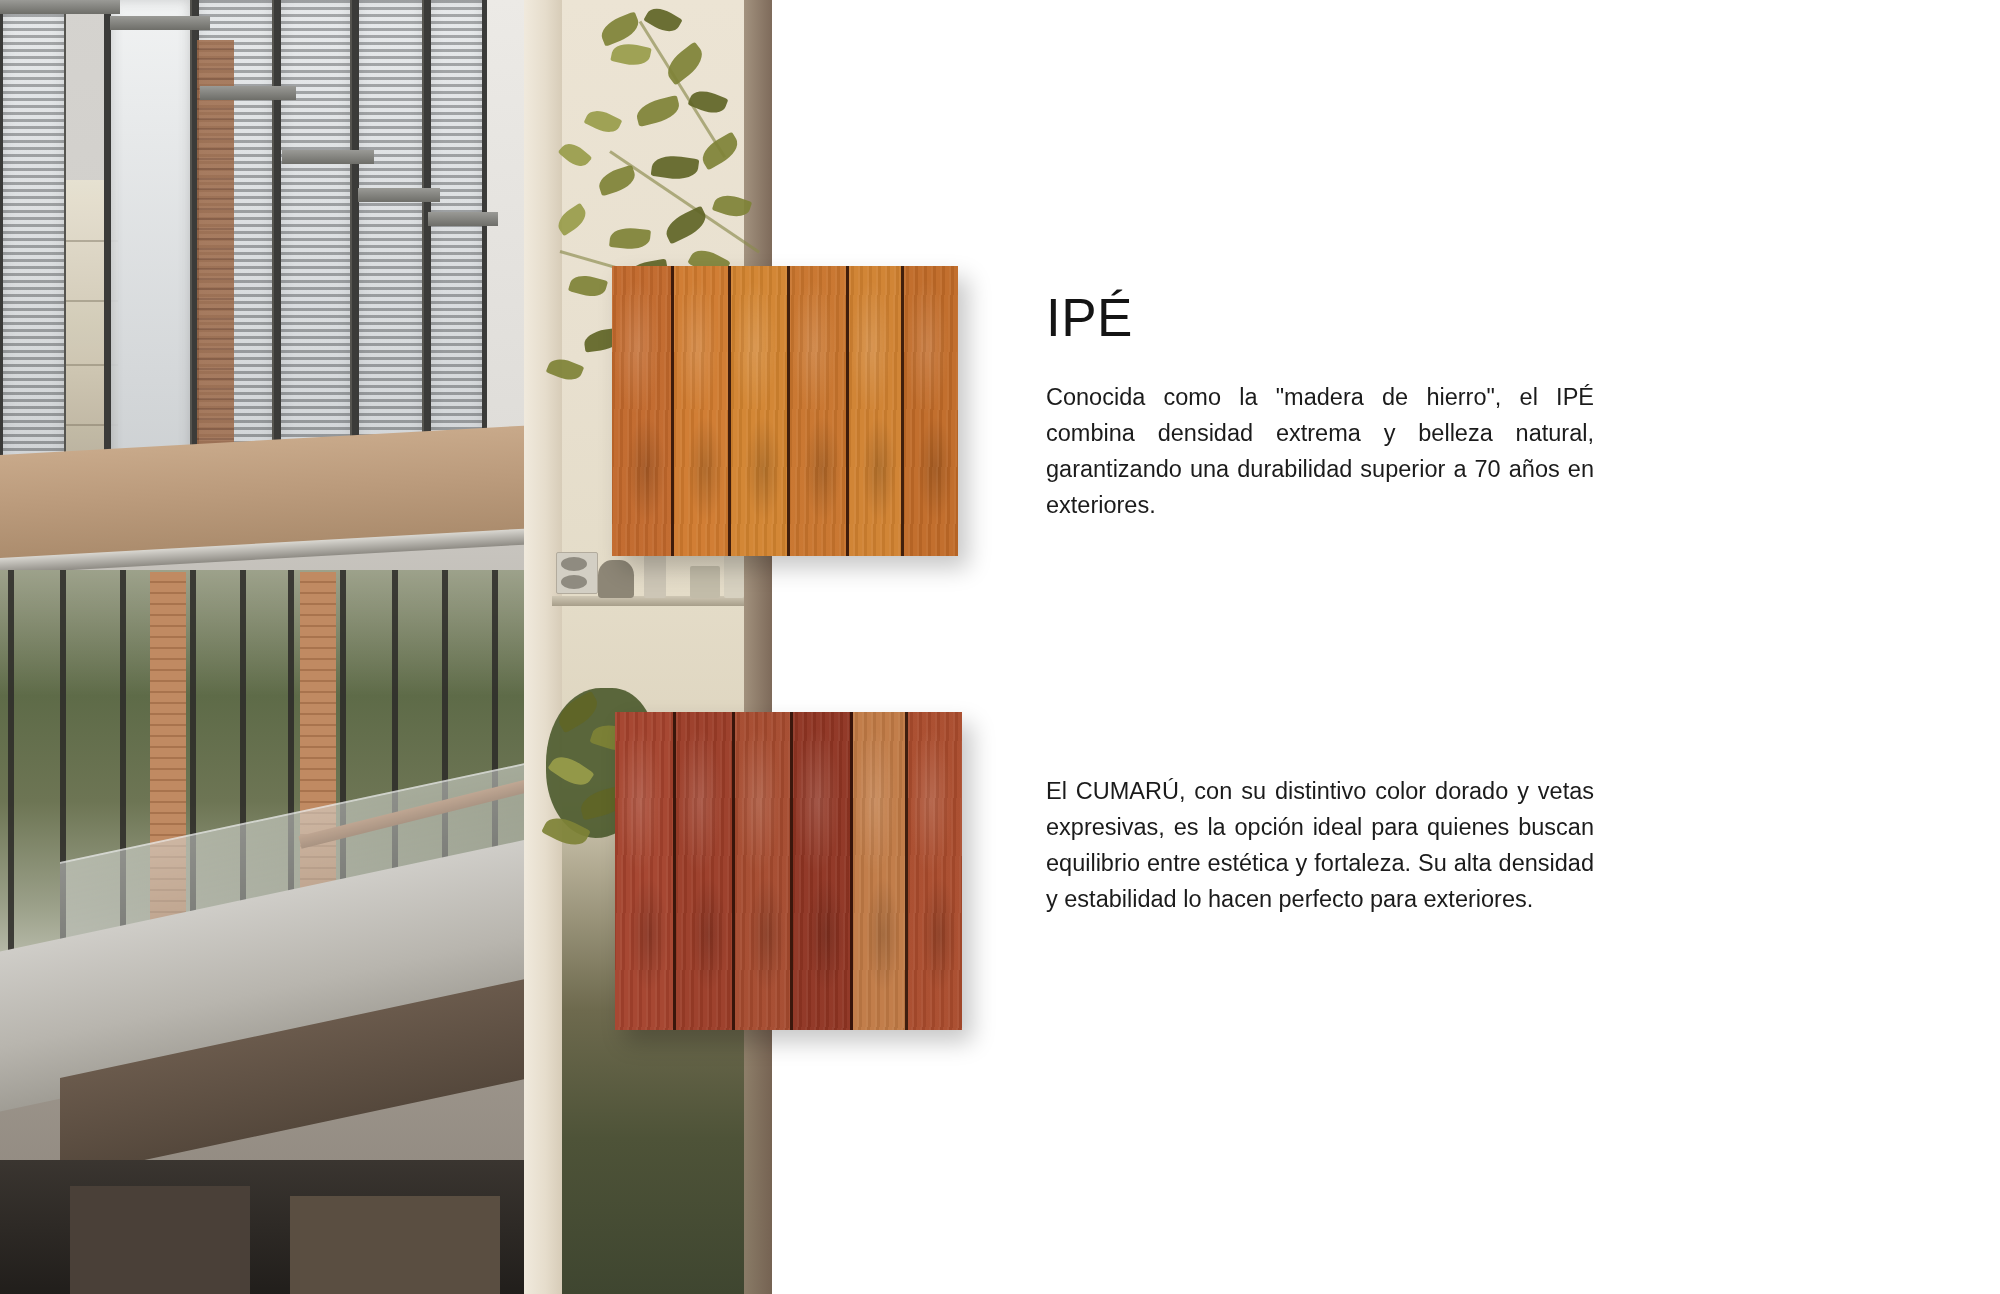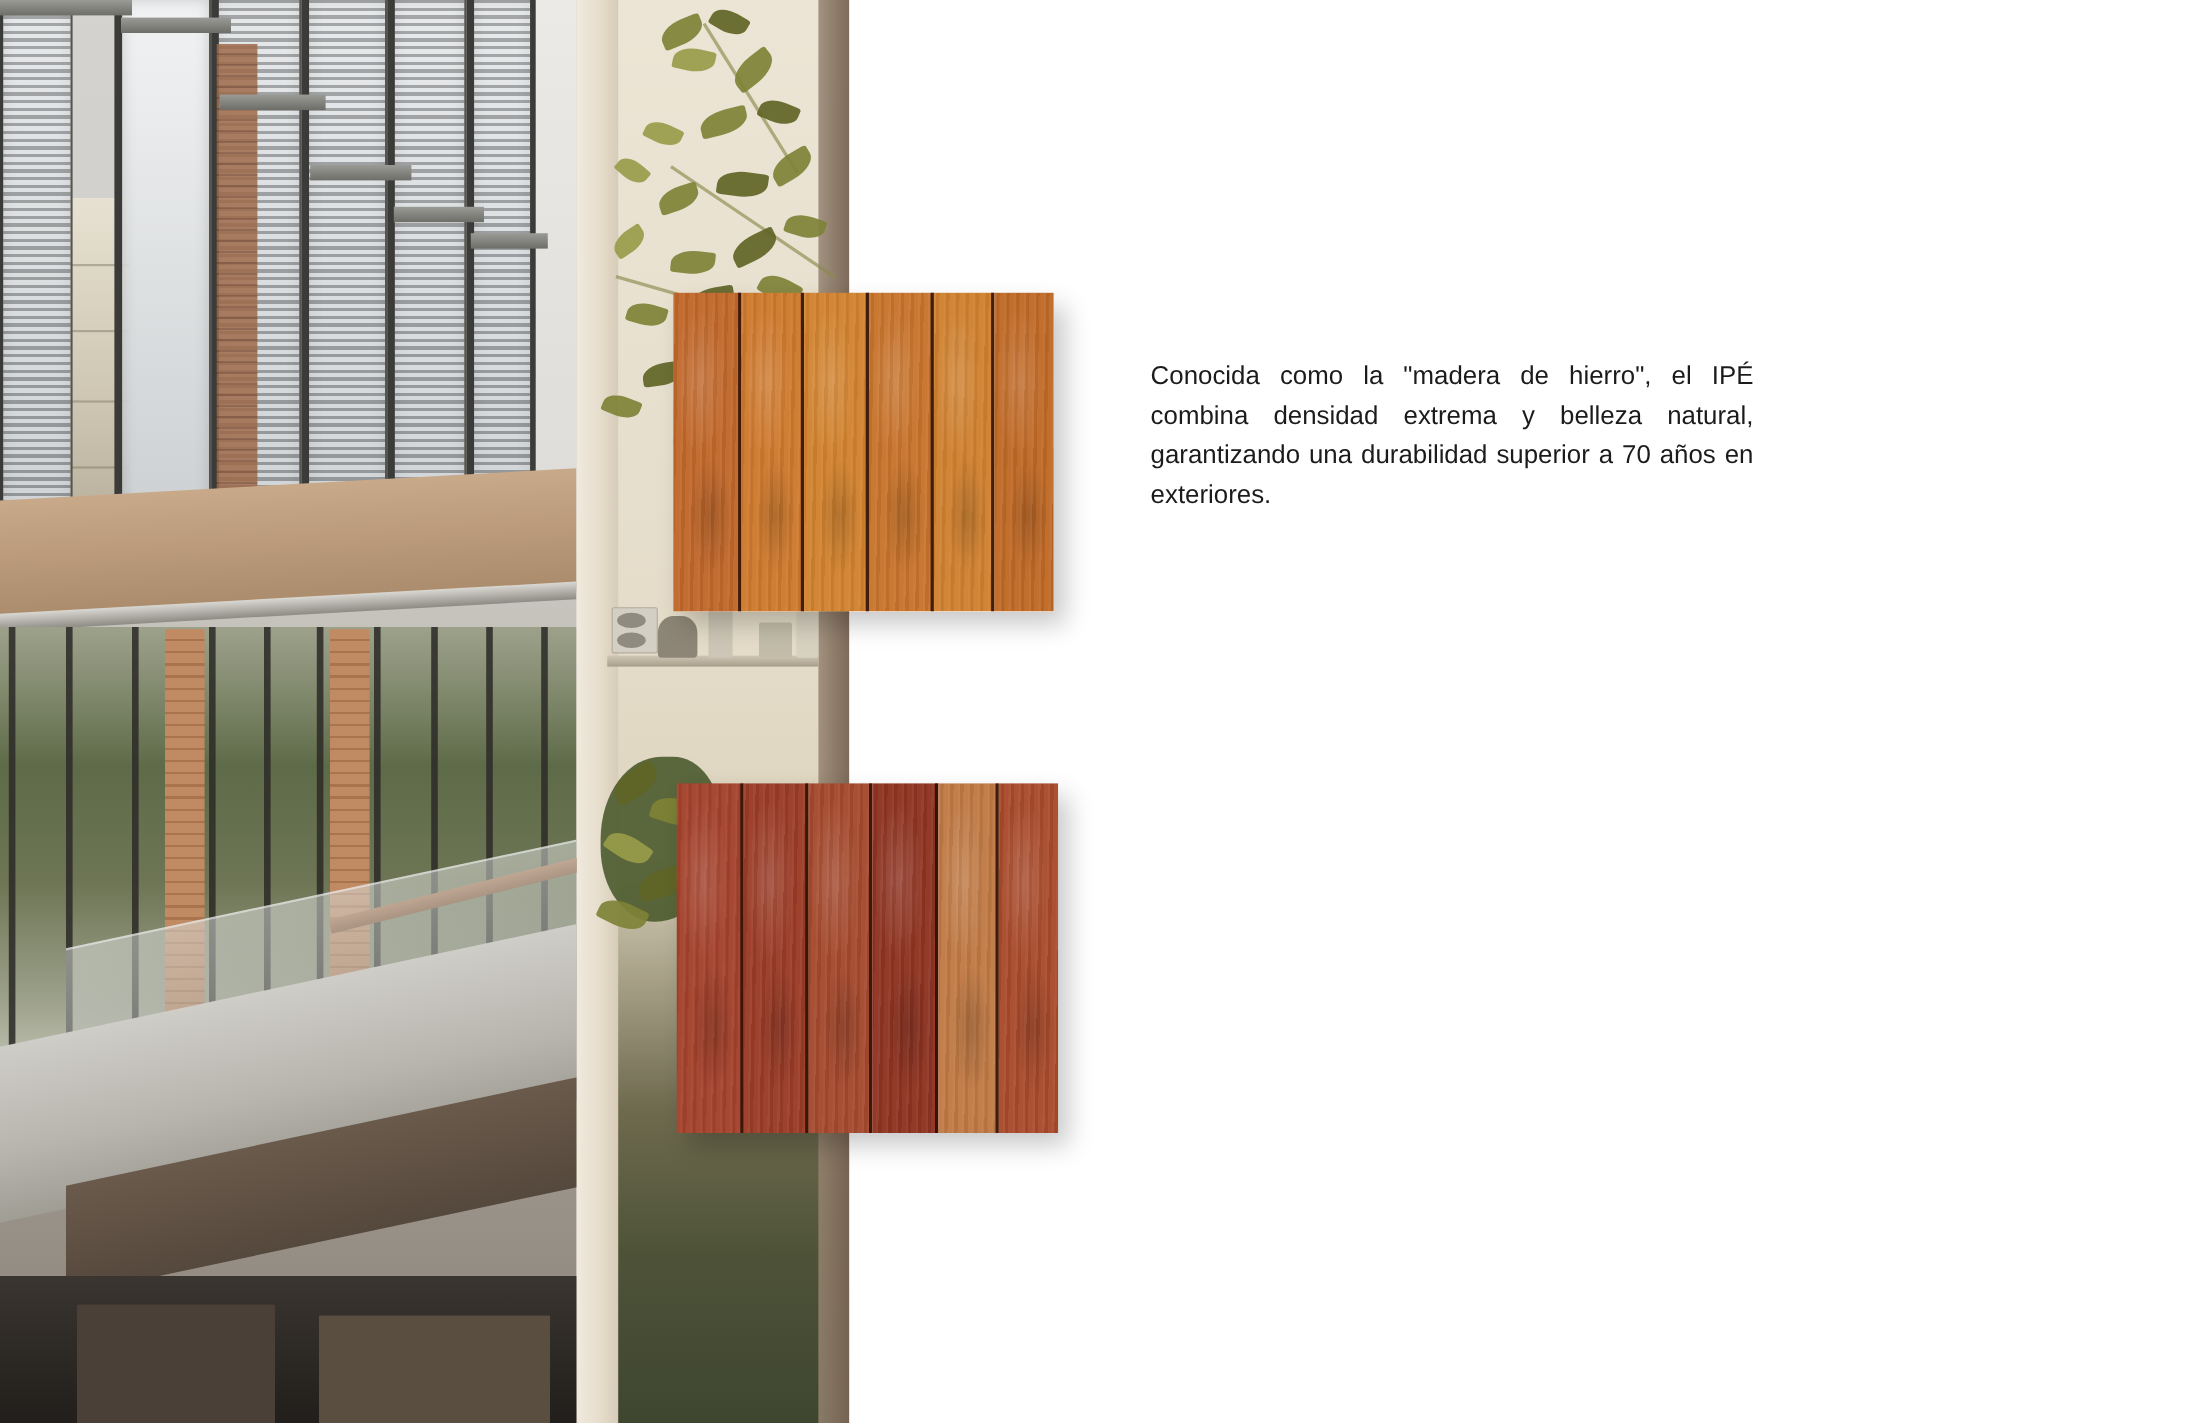--- a/index.html
+++ b/index.html
@@ -468,19 +468,21 @@
       <div class="plank" style="flex:0.96;background:#c07a45;">
           <div class="grain"></div>
         </div>
       <div class="plank" style="flex:0.98;background:#a94b2c;">
           <div class="grain"></div>
         </div>
     </div>
   </div>
 
   <div class="text-block" id="block-ipe">
+    <h2 class="wood-title">IPÉ</h2>
     <p class="wood-desc">Conocida como la "madera de hierro", el IPÉ combina densidad extrema y belleza natural, garantizando una durabilidad superior a 70 años en exteriores.</p>
   </div>
 
   <div class="text-block" id="block-cumaru">
+    <p class="wood-desc">El CUMARÚ, con su distintivo color dorado y vetas expresivas, es la opción ideal para quienes buscan equilibrio entre estética y fortaleza. Su alta densidad y estabilidad lo hacen perfecto para exteriores.</p>
   </div>
 
 </div>
 
 </body></html>

